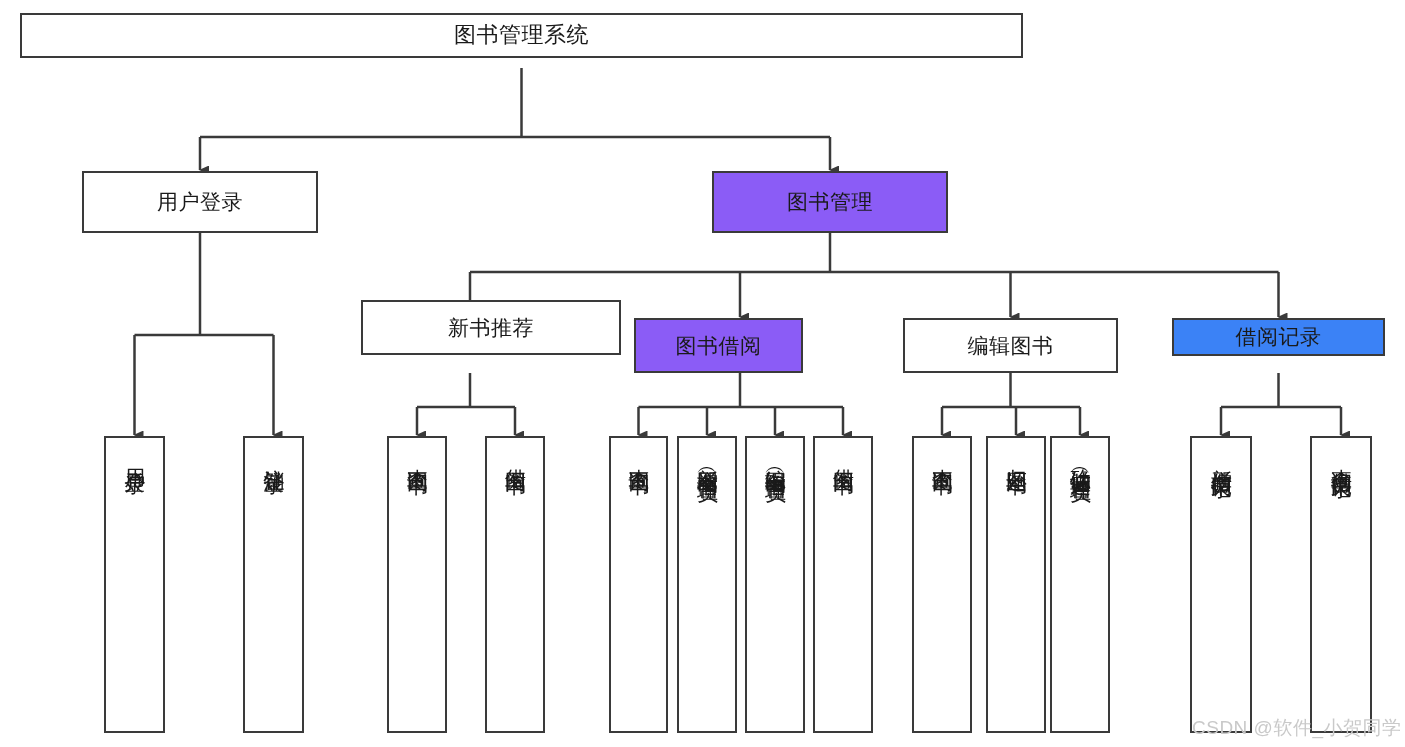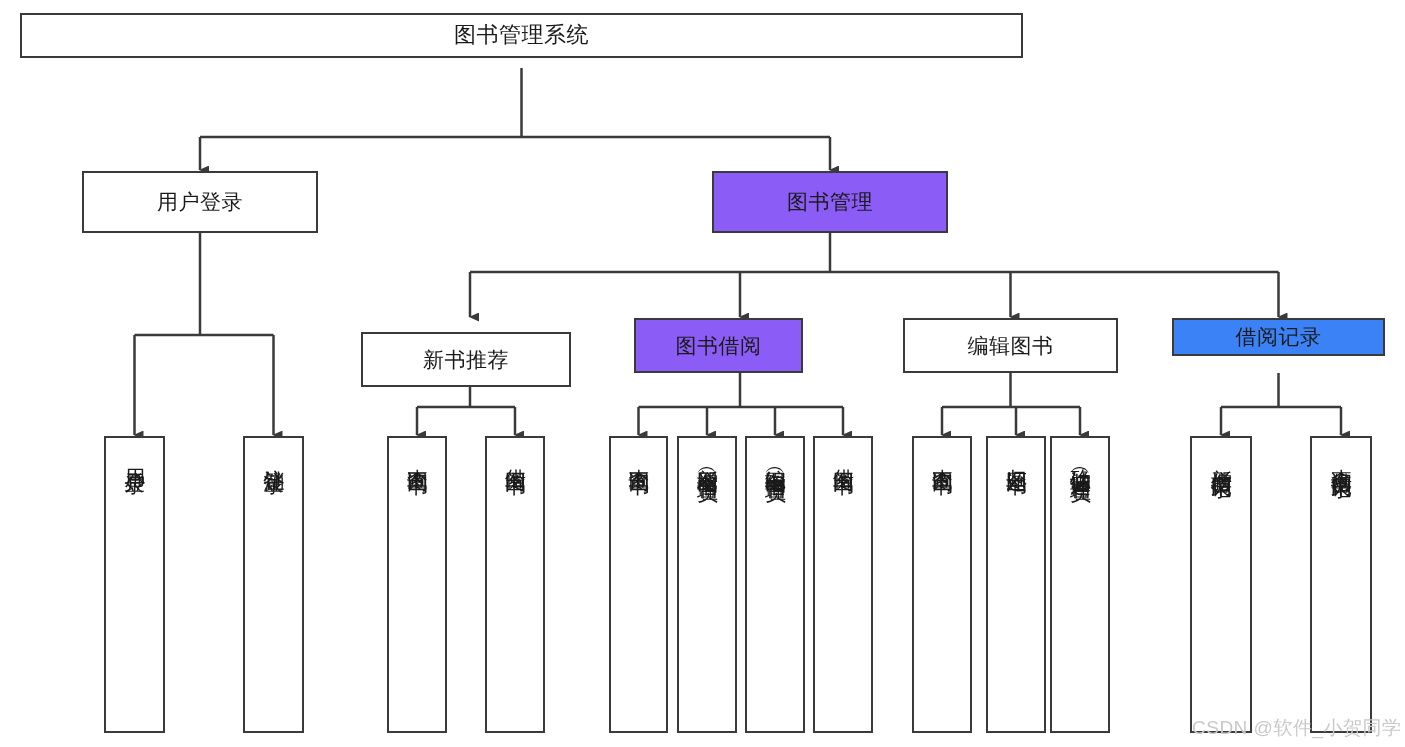--- a/index.html
+++ b/index.html
@@ -123,21 +123,21 @@
   <div id="node-layer">
       <div class="node-box tier-0 orient-h" style="left: 20px; top: 13px; width: 1003px; height: 45px; border-color: rgb(58, 58, 58); background: rgb(255, 255, 255);">
         <span class="node-label">图书管理系统</span>
       </div>
       <div class="node-box tier-1 orient-h" style="left: 82px; top: 171px; width: 236px; height: 62px; border-color: rgb(58, 58, 58); background: rgb(255, 255, 255);">
         <span class="node-label">用户登录</span>
       </div>
       <div class="node-box tier-1 orient-h" style="left: 712px; top: 171px; width: 236px; height: 62px; border-color: rgb(58, 58, 58); background: #8b5cf6;">
         <span class="node-label">图书管理</span>
       </div>
-      <div class="node-box tier-2 orient-h" style="left: 361px; top: 332px; width: 210px; height: 55px; border-color: rgb(58, 58, 58); background: rgb(255, 255, 255);">
+      <div class="node-box tier-2 orient-h" style="left: 361px; top: 300px; width: 260px; height: 55px; border-color: rgb(58, 58, 58); background: rgb(255, 255, 255);">
         <span class="node-label">新书推荐</span>
       </div>
       <div class="node-box tier-2 orient-h" style="left: 634px; top: 318px; width: 169px; height: 55px; border-color: rgb(58, 58, 58); background: #8b5cf6;">
         <span class="node-label">图书借阅</span>
       </div>
       <div class="node-box tier-2 orient-h" style="left: 903px; top: 318px; width: 215px; height: 55px; border-color: rgb(58, 58, 58); background: rgb(255, 255, 255);">
         <span class="node-label">编辑图书</span>
       </div>
       <div class="node-box tier-2 orient-h" style="left: 1172px; top: 318px; width: 213px; height: 38px; border-color: rgb(58, 58, 58); background: #3b82f6;">
         <span class="node-label">借阅记录</span>

